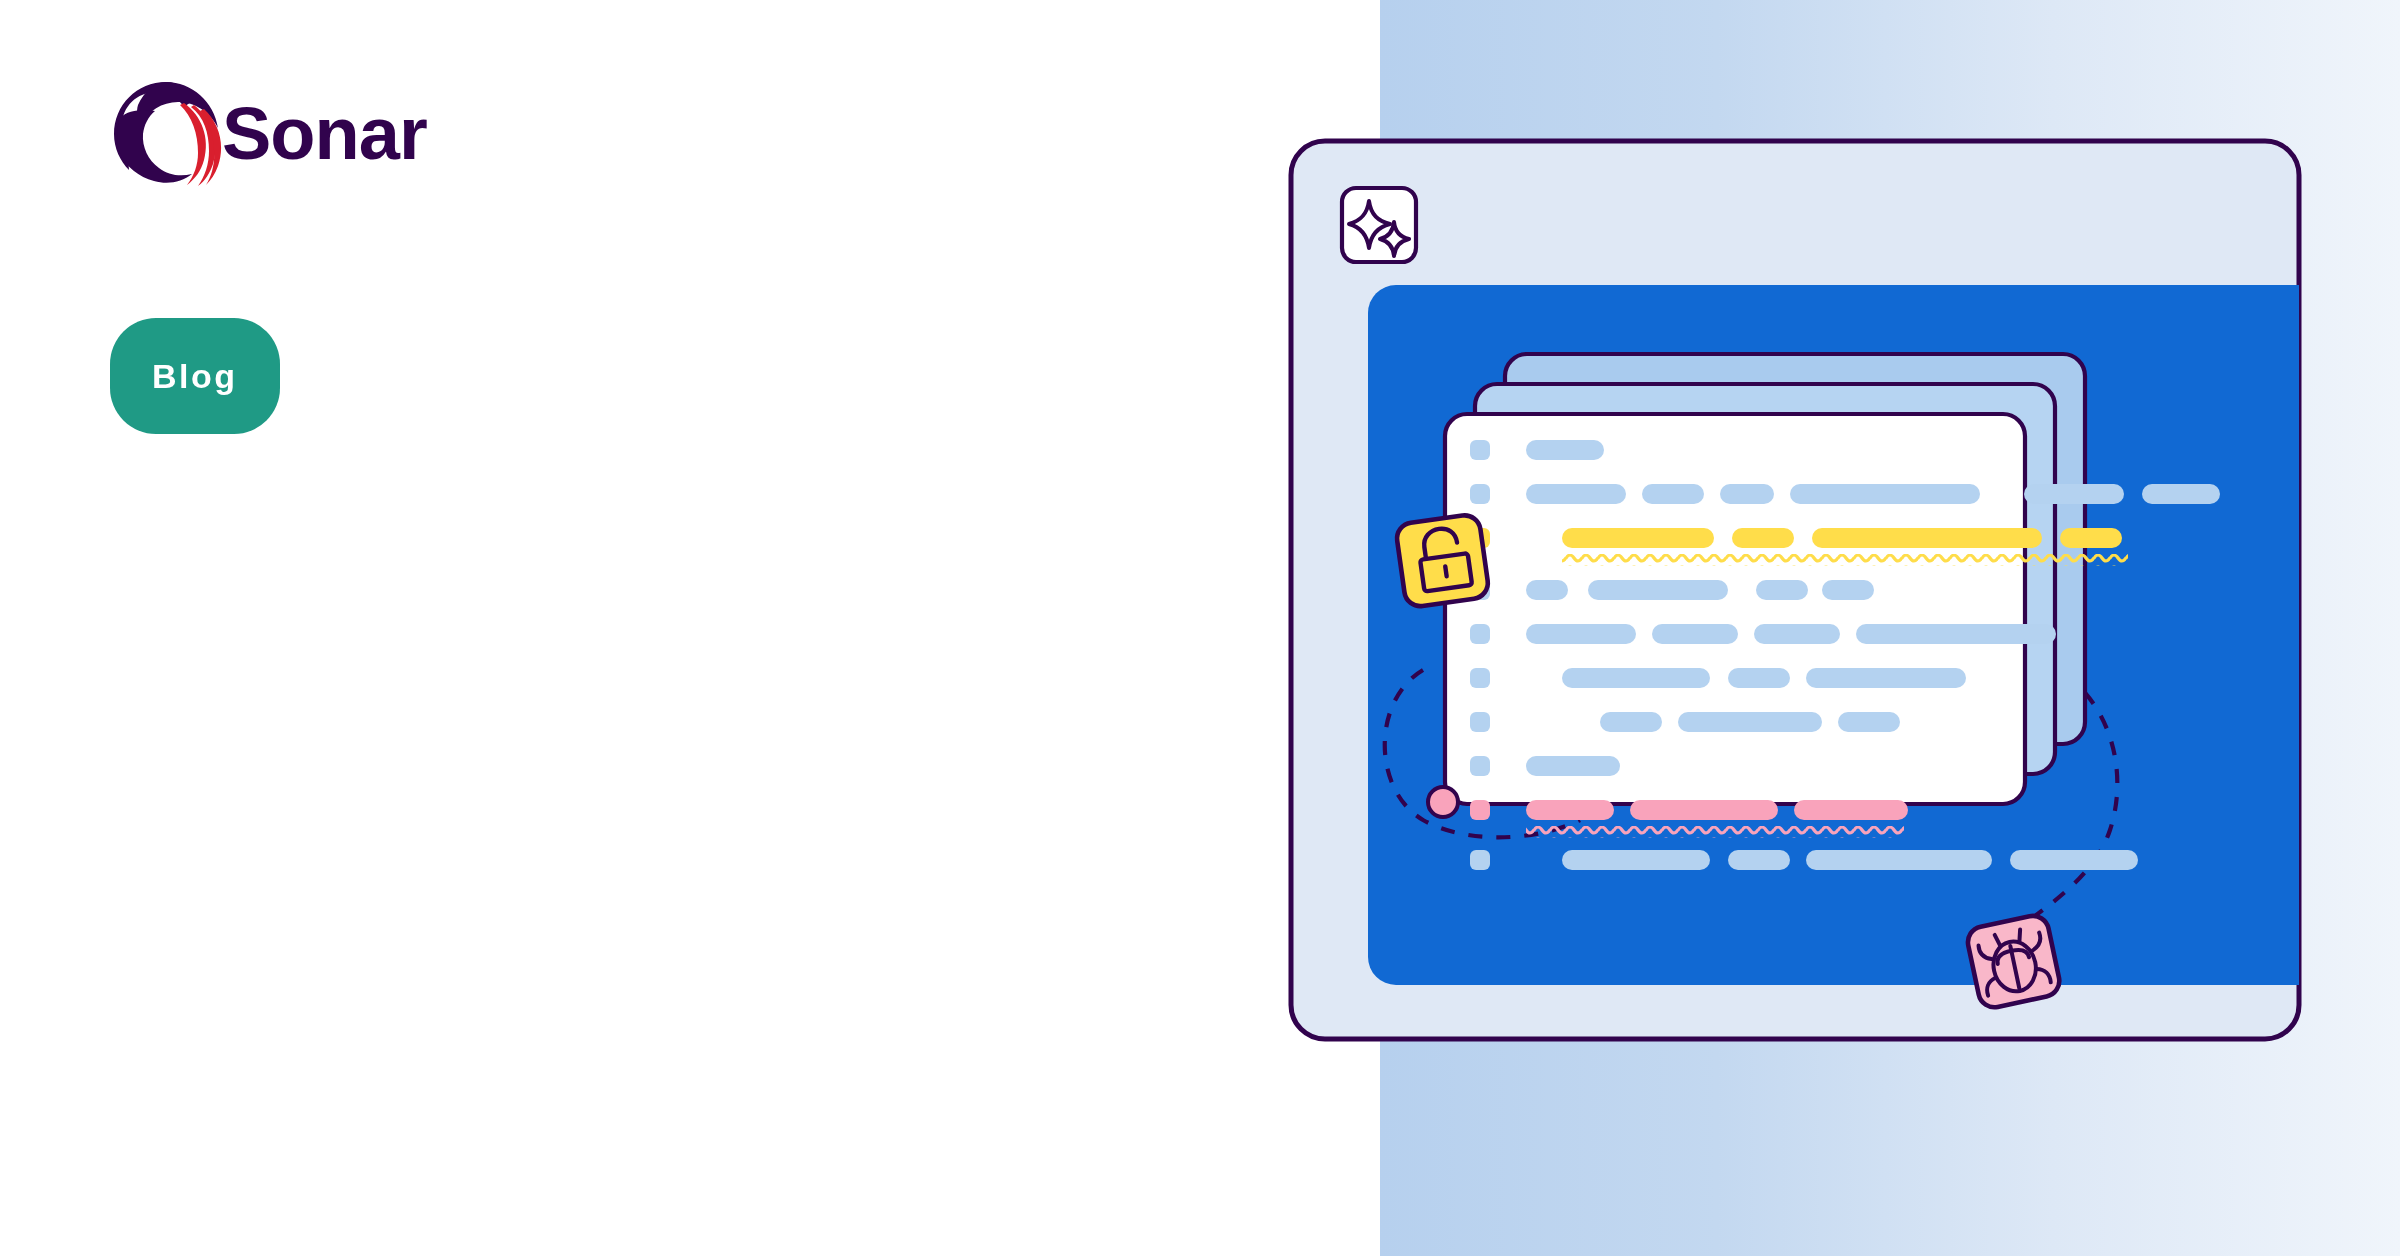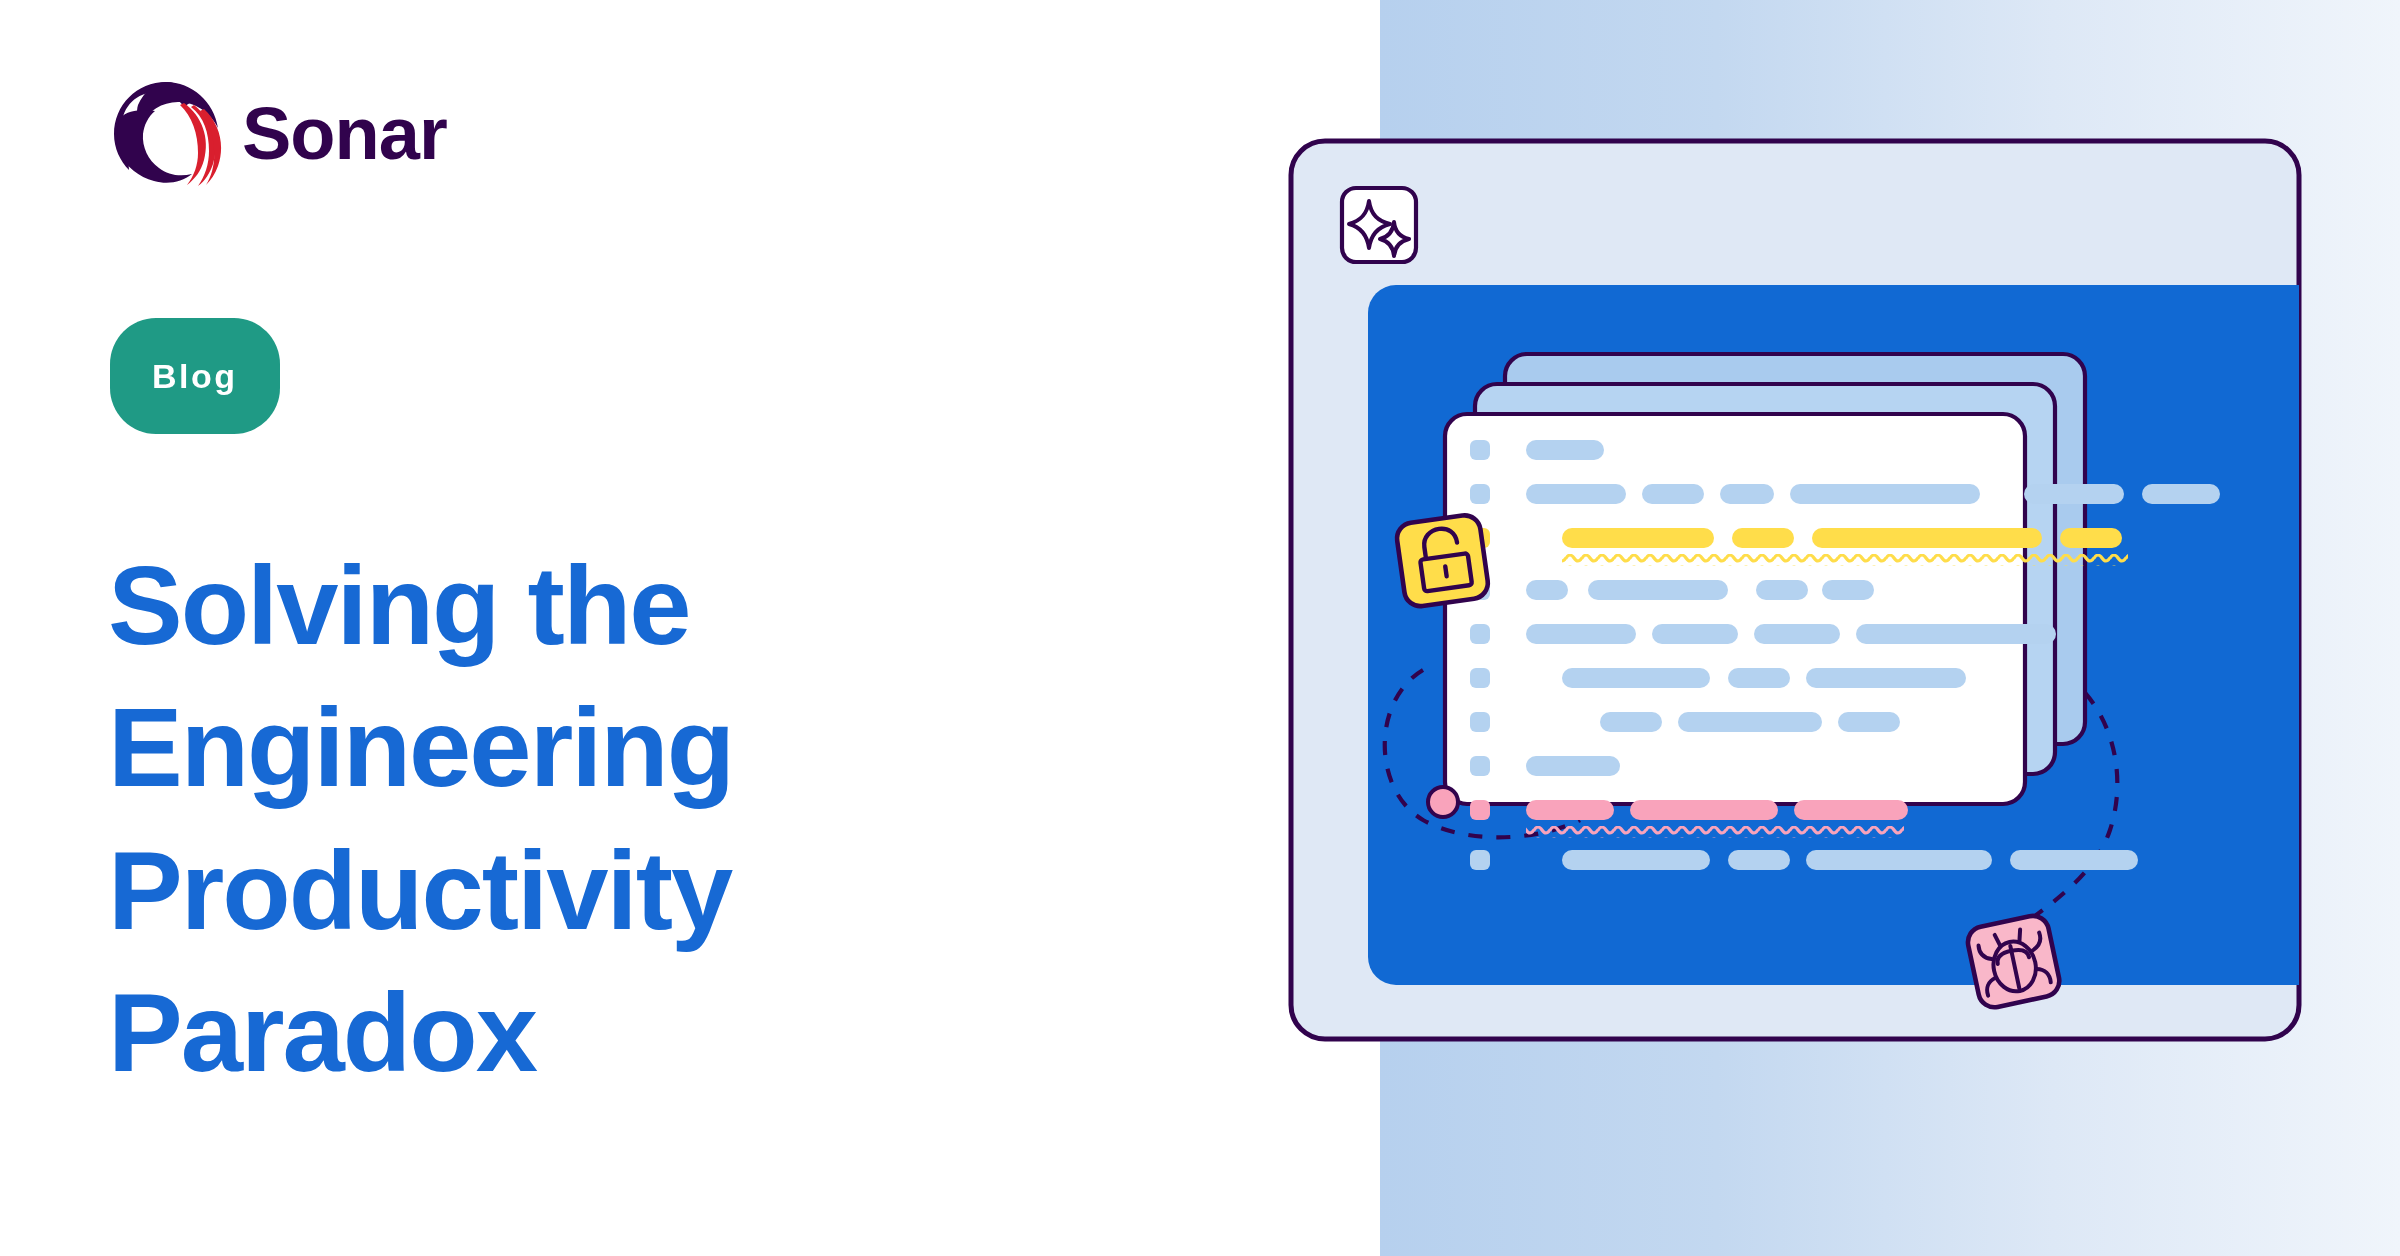--- a/index.html
+++ b/index.html
@@ -41,21 +41,20 @@
     background: #ffffff;
   }
 
   
   .logo-block {
     position: absolute;
     left: 110px;
     top: 78px;
     display: flex;
     align-items: center;
-    gap: 20px;
   }
   .logo-mark { width: 112px; height: 112px; display: block; }
   .logo-word {
     font-size: 74px;
     font-weight: 700;
     color: #31034d;
     letter-spacing: -1px;
     line-height: 1;
     font-family: "Liberation Sans", sans-serif;
   }
@@ -128,26 +127,20 @@
           <path d="M94 31 C110 46 115 68 108 88 C105 96 101 102 96 107 C102 97 105 85 104 72 C103 56 99 43 90 33 Z" fill="#d91f2e"></path>
         </svg>
       </span>
       <span class="logo-word">Sonar</span>
     </div>
 
     <div class="badge">
       <span>Blog</span>
     </div>
 
-    <h1 class="headline">
-      <span class="line">Solving the</span>
-      <span class="line">Engineering</span>
-      <span class="line">Productivity</span>
-      <span class="line">Paradox</span>
-    </h1>
   </div>
 
   <div class="illustration">
     <svg viewBox="0 0 1030 1020" xmlns="http://www.w3.org/2000/svg">
       <defs>
         <clipPath id="cardClip">
           <rect x="11" y="11" width="1008" height="898" rx="34" ry="34"></rect>
         </clipPath>
         <pattern id="squigYellow" width="16" height="12" patternUnits="userSpaceOnUse">
           <path d="M0 6 Q4 0 8 6 T16 6" fill="none" stroke="#ffdd4a" stroke-width="3.2" stroke-linecap="round"></path>

